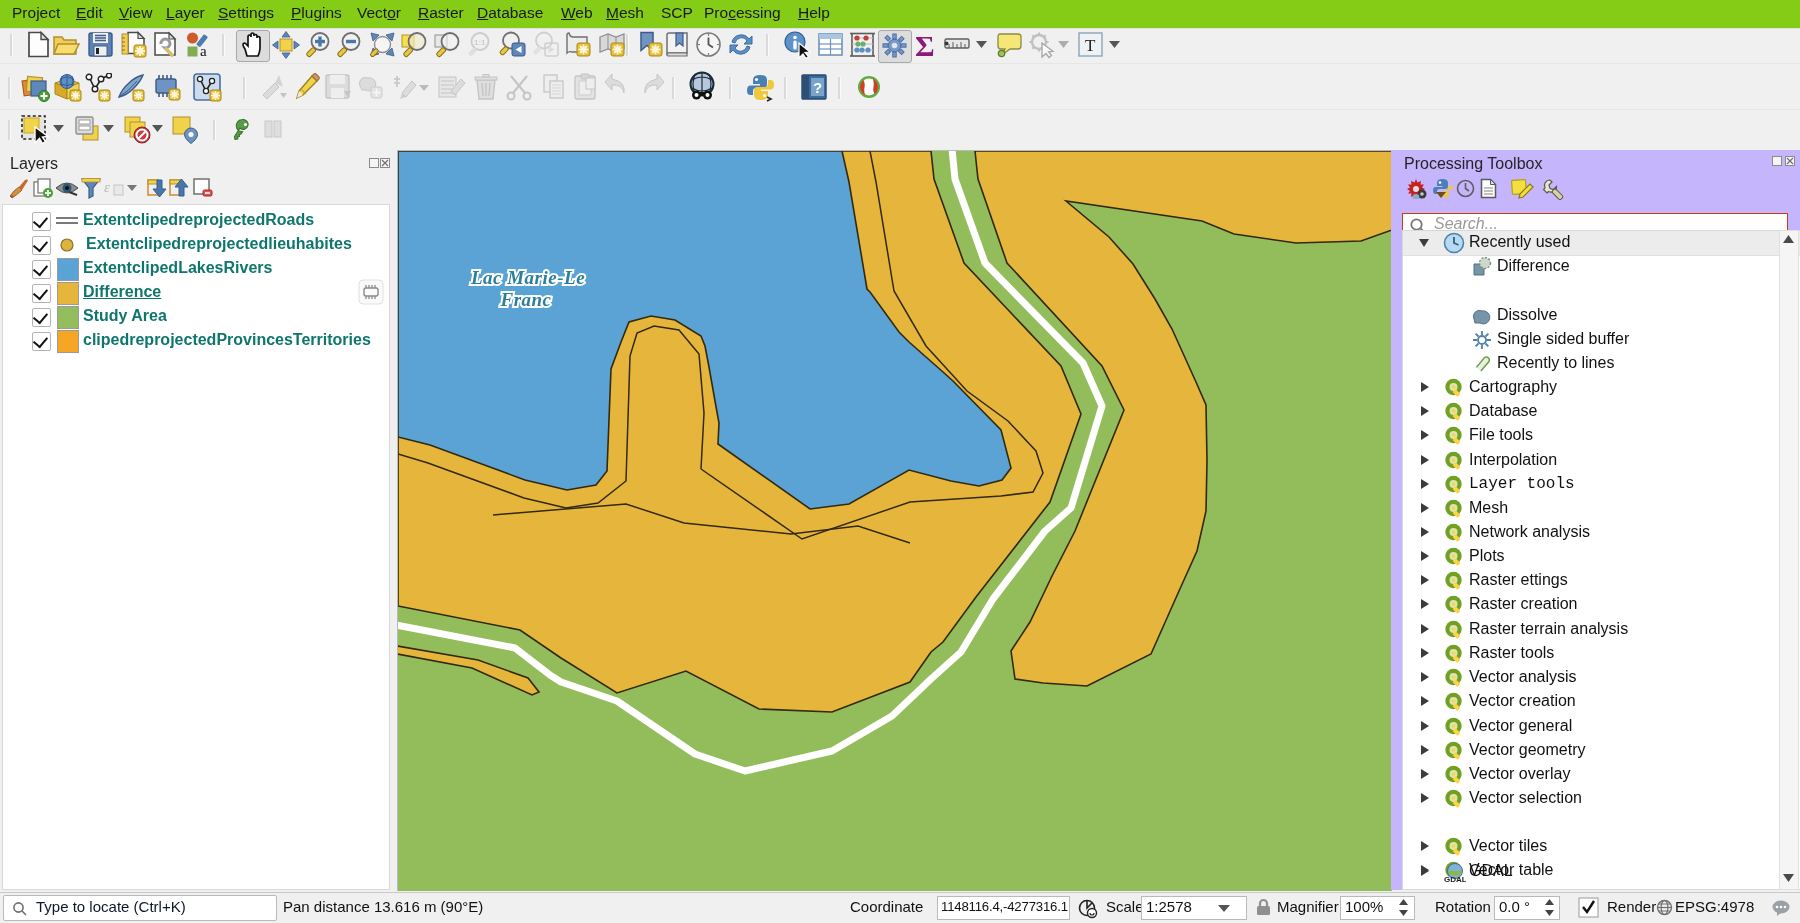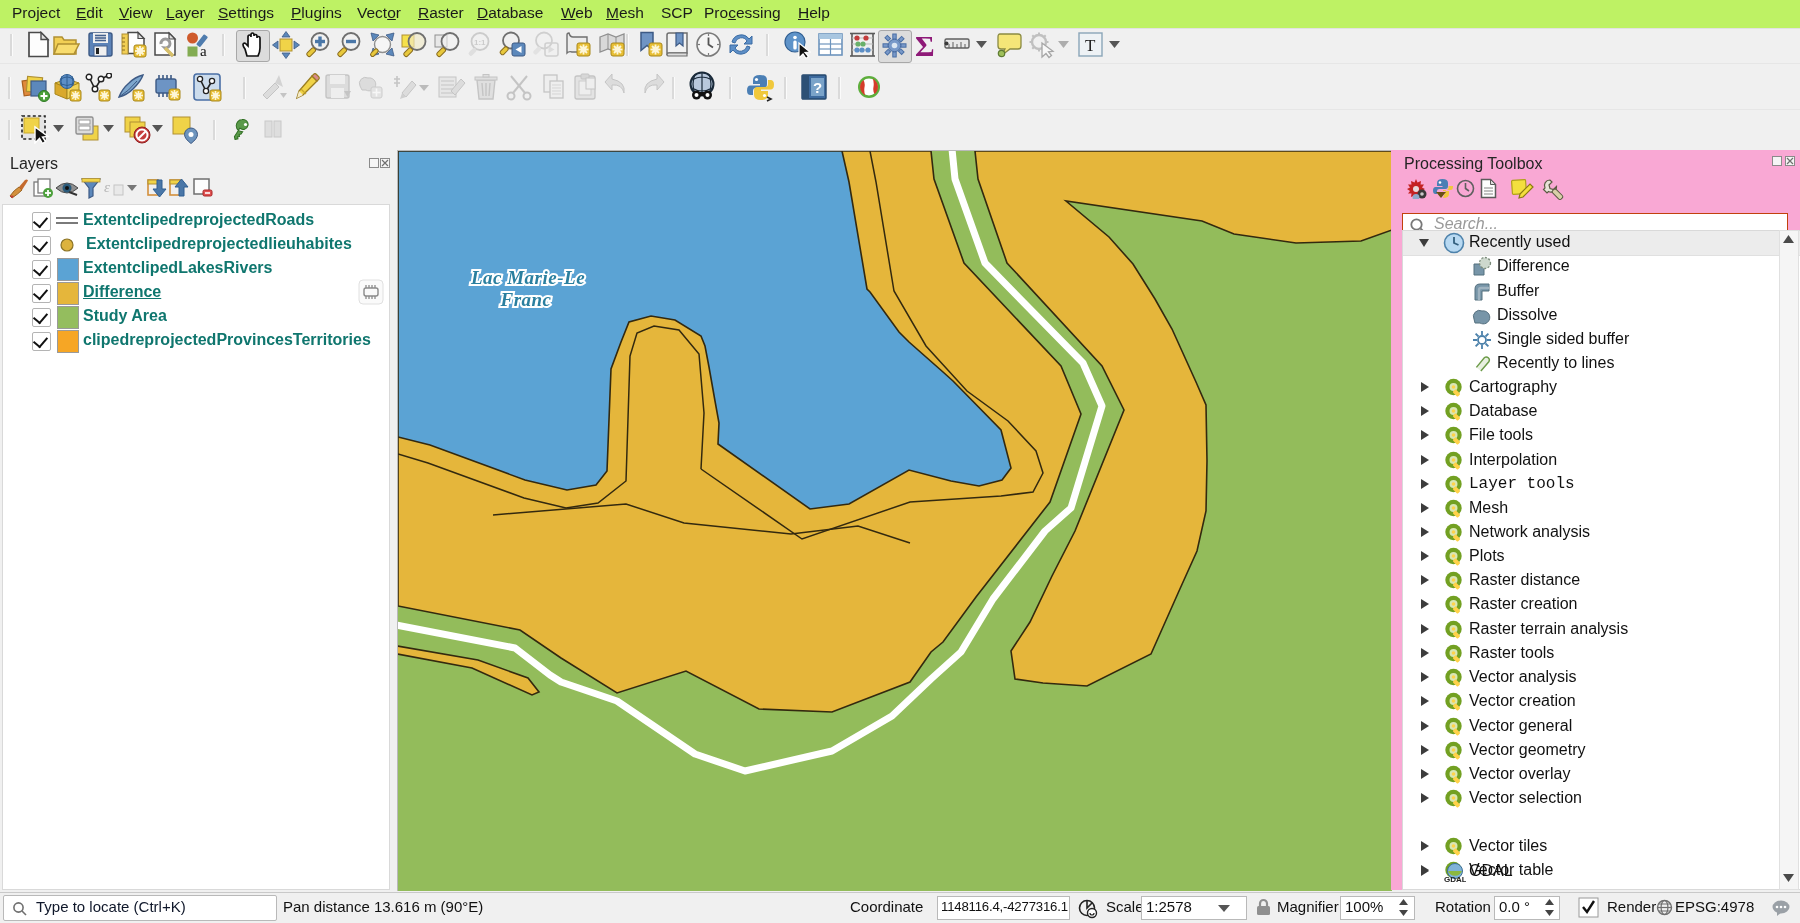--- a/index.html
+++ b/index.html
@@ -1,35 +1,35 @@
 <!DOCTYPE html>
 <html><head>
 <meta charset="utf-8">
 <style>
 html,body{margin:0;padding:0}
 body{width:1800px;height:923px;overflow:hidden;background:#f0f0f0;font-family:"Liberation Sans",sans-serif;position:relative}
 .abs{position:absolute}
-#menubar{left:0;top:0;width:1800px;height:28px;background:#bef264;border-bottom:1px solid #e2e2e2}
+#menubar{left:0;top:0;width:1800px;height:28px;background:#84cc16;border-bottom:1px solid #e2e2e2}
 #menubar span{position:absolute;top:4px;font-size:15.5px;color:#1a1a1a}
 .tbrow{left:0;width:1800px;background:#f0f0f0}
 #tb1{top:29px;height:34px}
 #tb2{top:63px;height:46px;border-top:1px solid #e6e6e6}
 #tb3{top:109px;height:40px;border-top:1px solid #e6e6e6}
 .sep{position:absolute;width:2px;background:#dadada;border-right:1px solid #fbfbfb}
 .press{position:absolute;background:#dcdcdc;border:1px solid #a8a8a8;border-radius:3px}
 
 #layers{left:0;top:150px;width:390px;height:740px;background:#f0f0f0}
 .ptitle{font-size:16px;color:#252525}
 #llist{position:absolute;left:2px;top:54px;width:386px;height:684px;background:#ffffff;border:1px solid #d9d9d9}
 .lrow{position:absolute;left:0;width:100%;height:24px}
 .cb{position:absolute;left:29px;top:2px;width:17px;height:17px;background:#fff;border:1px solid #b4b4b4;border-radius:2px}
 .cb:after{content:"";position:absolute;left:3px;top:1px;width:7px;height:11px;border:solid #111;border-width:0 2.5px 2.5px 0;transform:rotate(40deg)}
 .sw{position:absolute;left:54px;top:0px;width:20px;height:21px;border:1px solid #9a9a9a}
 .lname{position:absolute;left:80px;top:1px;font-size:16px;font-weight:bold;color:#0f766e;white-space:nowrap}
-#procpanel{left:1391px;top:150px;width:409px;height:740px;background:#f9a8d4}
+#procpanel{left:1391px;top:150px;width:409px;height:740px;background:#c4b5fd}
 #searchbox{position:absolute;left:11px;top:63px;width:384px;height:23px;background:#fff;border:1px solid #c2410c}
 #ptree{position:absolute;left:11px;top:80px;width:398px;height:658px;background:#fff;border:1px solid #d9d9d9;border-right:none;overflow:hidden}
 .trow{position:absolute;left:0;width:100%;height:24px;font-size:16px;color:#111;white-space:nowrap}
 .trow .txt{position:absolute;top:2px}
 .arr{position:absolute;width:0;height:0}
 .arr.closed{border-left:8px solid #3c3c3c;border-top:5.5px solid transparent;border-bottom:5.5px solid transparent}
 .arr.open{border-top:8px solid #3c3c3c;border-left:5.5px solid transparent;border-right:5.5px solid transparent}
 #scrollbar{position:absolute;right:1px;top:80px;width:18px;height:658px;background:#f5f5f5;border:1px solid #e0e0e0}
 
 #statusbar{left:0;top:892px;width:1800px;height:31px;background:#f0f0f0;border-top:1px solid #c9c9c9;font-size:15px;color:#111}
@@ -783,27 +783,20 @@
           </svg></span>
         <span class="txt" style="left:66px">Recently used</span>
       </div>
       <div class="trow" style="top:24px;">
         <span class="abs" style="left:68px;top:1px"><svg width="22" height="22">
             <path d="M3,8 L10,8 L13,11 L13,19 L3,19 Z" fill="#7795a8" stroke="#55707f" stroke-width="1"></path>
             <circle cx="14" cy="7" r="5.5" fill="#cdd8cd" stroke="#7a8a7a" stroke-width="1.3" stroke-dasharray="2 1.6"></circle>
           </svg></span>
         <span class="txt" style="left:94px">Difference</span>
       </div>
-      <div class="trow" style="top:48.5px;">
-        <span class="abs" style="left:68px;top:1px"><svg width="22" height="22">
-            <path d="M4,19 L4,8 Q4,3 9,3 L18,3 L18,10 L11,10 L11,19 Z" fill="#7795a8" stroke="#55707f" stroke-width="1"></path>
-            <path d="M8,19 L8,9 Q8,7 10,7 L18,7" fill="none" stroke="#9fb3c0" stroke-width="2.4"></path>
-          </svg></span>
-        <span class="txt" style="left:94px">Buffer</span>
-      </div>
       <div class="trow" style="top:72.5px;">
         <span class="abs" style="left:68px;top:1px"><svg width="22" height="22">
             <path d="M3,14 a6,6 0 0 1 8,-8 a6.5,6.5 0 1 1 -2,12 L4,18 Z" fill="#7795a8" stroke="#55707f" stroke-width="1"></path>
           </svg></span>
         <span class="txt" style="left:94px">Dissolve</span>
       </div>
       <div class="trow" style="top:96.5px;">
         <span class="abs" style="left:68px;top:1px"><svg width="22" height="22">
             <g fill="none" stroke="#4d82ab" stroke-width="1.8">
               <circle cx="11" cy="11" r="4"></circle>
@@ -899,21 +892,21 @@
         <span class="txt" style="left:66px">Plots</span>
       </div>
       <div class="trow" style="top:338px;">
         <span class="arr closed" style="left:18px;top:6px"></span>
         <span class="abs" style="left:40px;top:1px"><svg width="21" height="21" viewBox="0 0 21 21">
             <circle cx="10.5" cy="10" r="8.2" fill="#72a022"></circle>
             <circle cx="10.5" cy="10" r="4" fill="#d9e6b4"></circle>
             <rect x="12.5" y="12" width="7" height="4.2" rx="1" transform="rotate(45 12.5 12)" fill="#ffd24a"></rect>
             <circle cx="10.5" cy="10" r="1.8" fill="#ffd24a"></circle>
           </svg></span>
-        <span class="txt" style="left:66px">Raster distance</span>
+        <span class="txt" style="left:66px">Raster ettings</span>
       </div>
       <div class="trow" style="top:362px;">
         <span class="arr closed" style="left:18px;top:6px"></span>
         <span class="abs" style="left:40px;top:1px"><svg width="21" height="21" viewBox="0 0 21 21">
             <circle cx="10.5" cy="10" r="8.2" fill="#72a022"></circle>
             <circle cx="10.5" cy="10" r="4" fill="#d9e6b4"></circle>
             <rect x="12.5" y="12" width="7" height="4.2" rx="1" transform="rotate(45 12.5 12)" fill="#ffd24a"></rect>
             <circle cx="10.5" cy="10" r="1.8" fill="#ffd24a"></circle>
           </svg></span>
         <span class="txt" style="left:66px">Raster creation</span>

